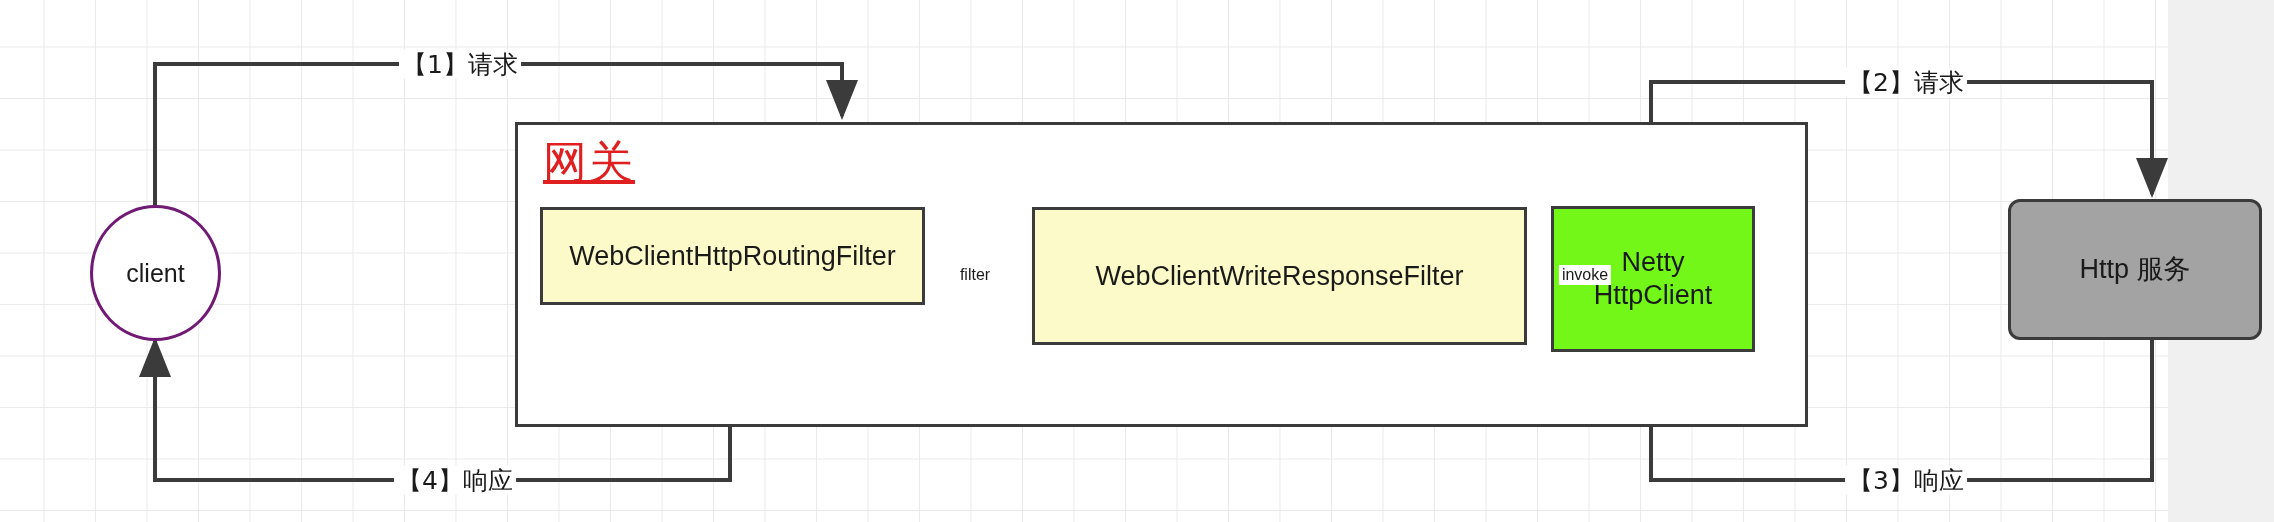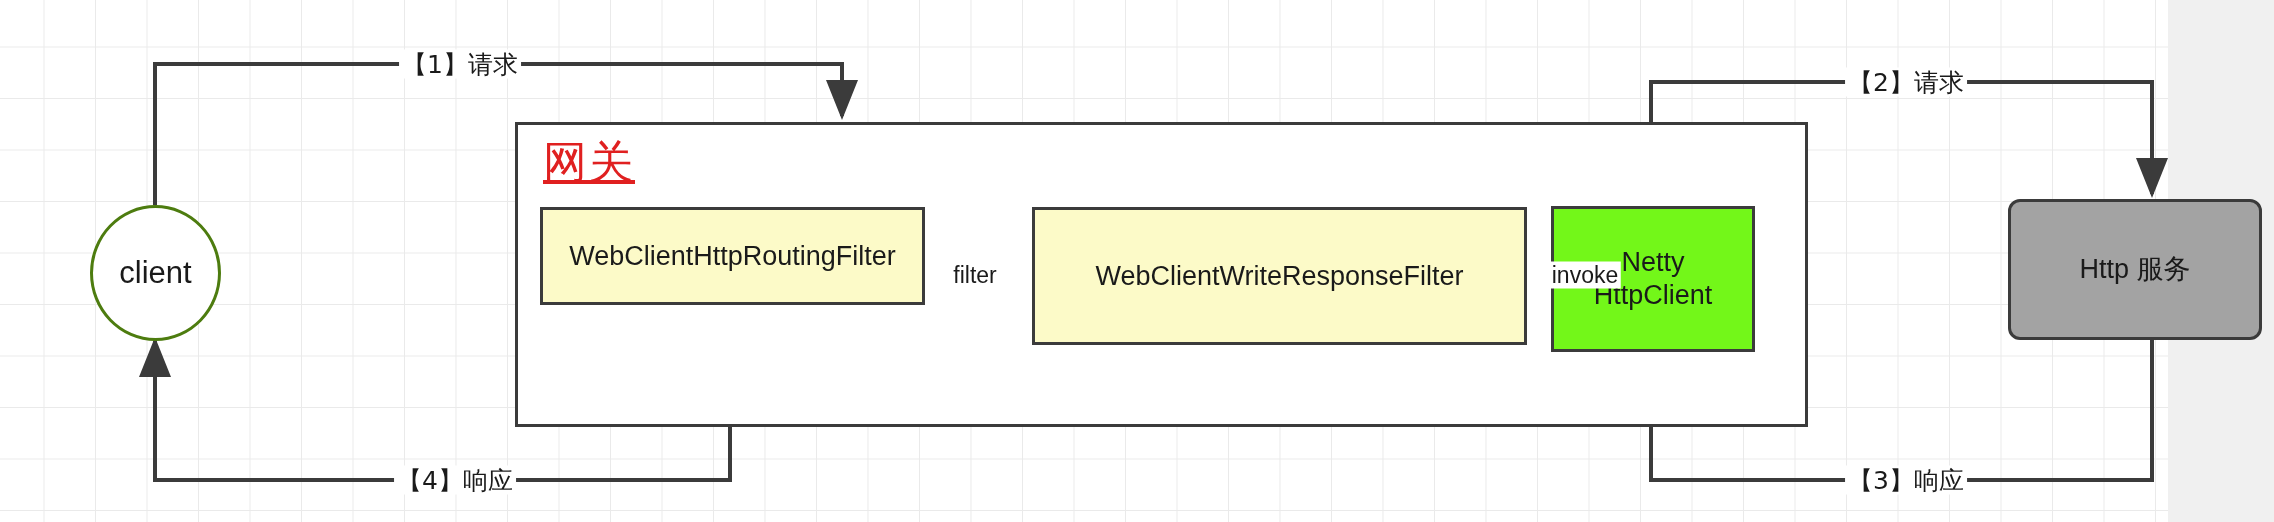--- a/index.html
+++ b/index.html
@@ -71,40 +71,40 @@
     flex-direction: column;
   }
   .netty-box span { display: block; }
   .service-box {
     background: #a3a3a3;
     border: 3px solid #3b3b3b;
     border-radius: 12px;
     font-size: 27px;
   }
   .client-circle {
-    border: 3px solid #4d7c0f;
+    border: 3px solid #701a75;
     border-radius: 50%;
     background: #ffffff;
-    font-size: 31px;
+    font-size: 25px;
     text-align: center;
   }
   
   .edge-label {
     position: absolute;
     font-size: 25px;
     color: #1a1a1a;
     background: #ffffff;
     white-space: nowrap;
     line-height: 1;
     padding: 2px 3px;
     transform: translate(-50%, -50%);
     font-family: "DejaVu Sans", "Liberation Sans", sans-serif;
   }
   .edge-label.small {
-    font-size: 23px;
+    font-size: 16px;
     font-family: "Liberation Sans", "DejaVu Sans", sans-serif;
   }
 </style>
 </head>
 <body>
 
 <div id="canvas">
 
   <div id="grid"></div>
 

